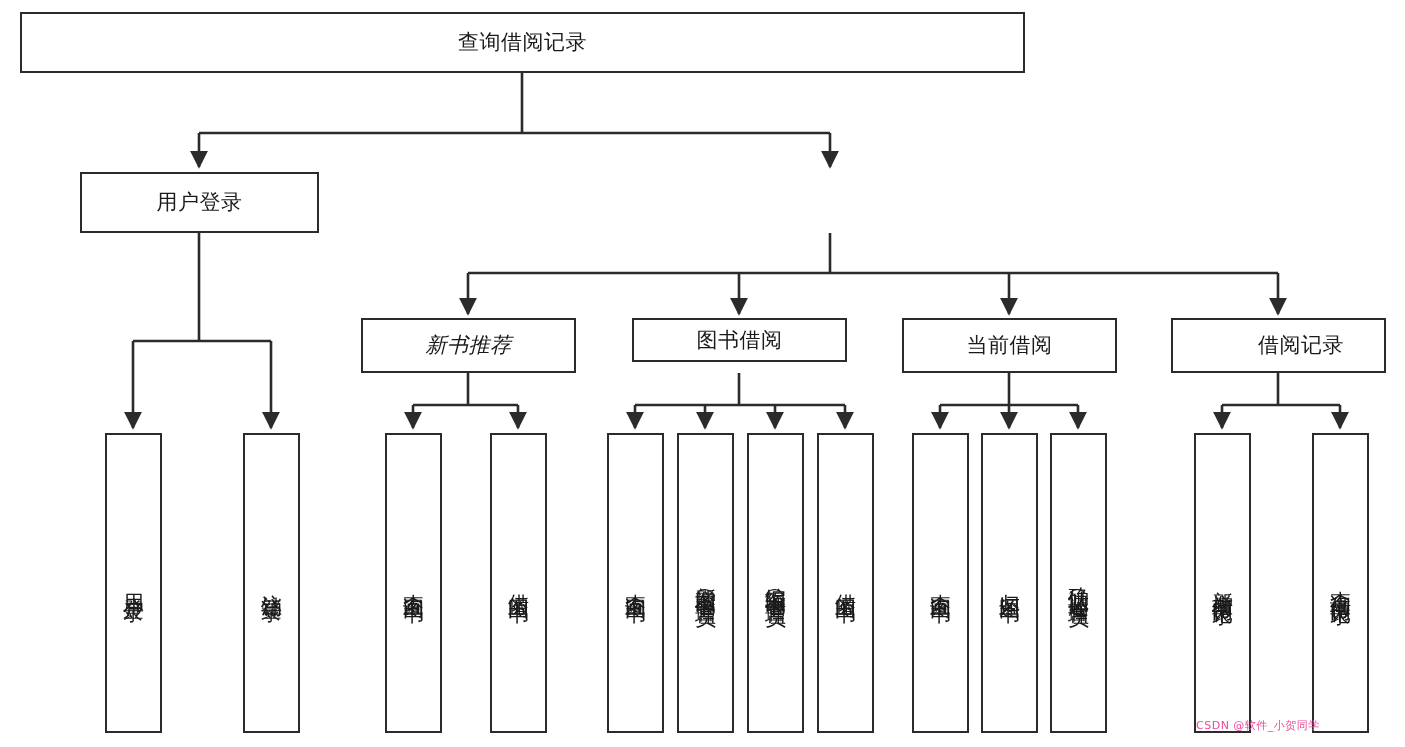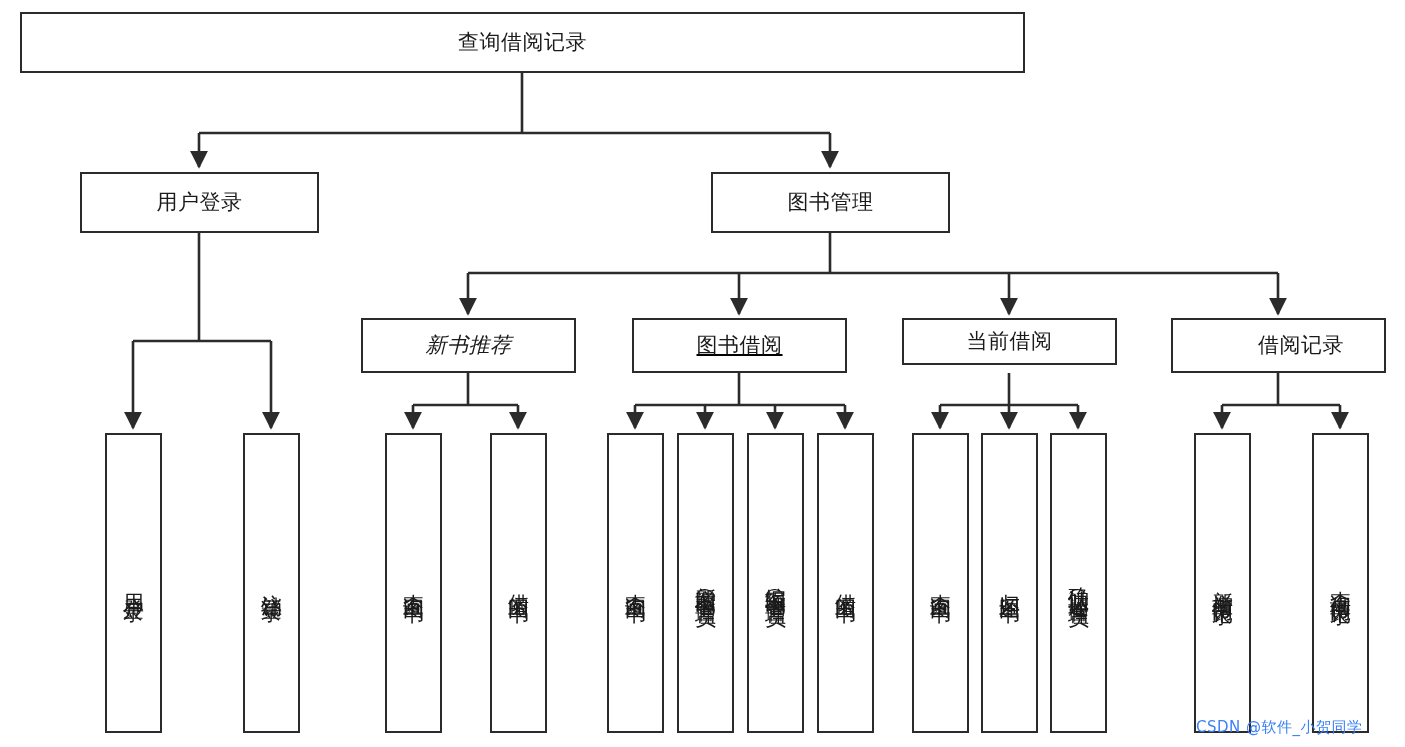--- a/index.html
+++ b/index.html
@@ -49,22 +49,22 @@
     color: #1a1a1a;
     writing-mode: vertical-rl;
     text-orientation: upright;
     letter-spacing: 3px;
     line-height: 1.05;
     white-space: nowrap;
     text-align: center;
   }
   .watermark {
     position: absolute;
-    color: #3b82f6;
-    font-size: 15px;
+    color: #ec4899;
+    font-size: 11px;
     letter-spacing: 0.5px;
     white-space: nowrap;
     pointer-events: none;
   }
 </style>
 </head>
 <body>
 
 <div id="diagram-root">
 
@@ -120,33 +120,30 @@
   </svg>
 
   <div class="node-box" style="left:20px; top:12px; width:1005px; height:61px;">
     <span class="node-label-h">查询借阅记录</span>
   </div>
 
   <div class="node-box" style="left:80px; top:172px; width:239px; height:61px;">
     <span class="node-label-h">用户登录</span>
   </div>
 
-  <div class="node-box" style="left:711px; top:172px; width:239px; height:61px;">
-    <span class="node-label-h">图书管理</span>
-  </div>
 
   <div class="node-box" style="left:361px; top:318px; width:215px; height:55px;font-style:italic;">
     <span class="node-label-h">新书推荐</span>
   </div>
 
-  <div class="node-box" style="left:632px; top:318px; width:215px; height:55px;text-decoration:underline;">
+  <div class="node-box" style="left:632px; top:318px; width:215px; height:44px;">
     <span class="node-label-h">图书借阅</span>
   </div>
 
-  <div class="node-box" style="left:902px; top:318px; width:215px; height:47px;">
+  <div class="node-box" style="left:902px; top:318px; width:215px; height:55px;">
     <span class="node-label-h">当前借阅</span>
   </div>
 
   <div class="node-box" style="left:1171px; top:318px; width:215px; height:55px;padding-left:45px;">
     <span class="node-label-h">借阅记录</span>
   </div>
 
   <div class="node-box" style="left:105px; top:433px; width:57px; height:300px;">
     <span class="node-label-v">用户登录</span>
   </div>

